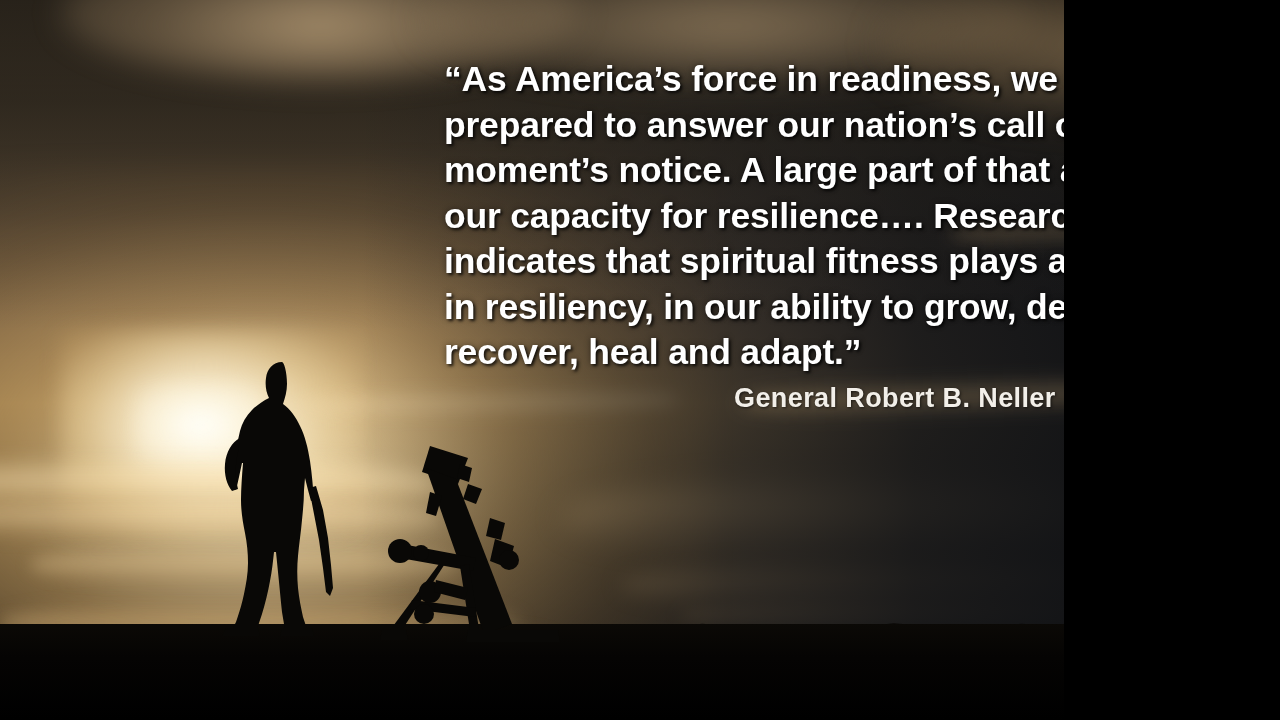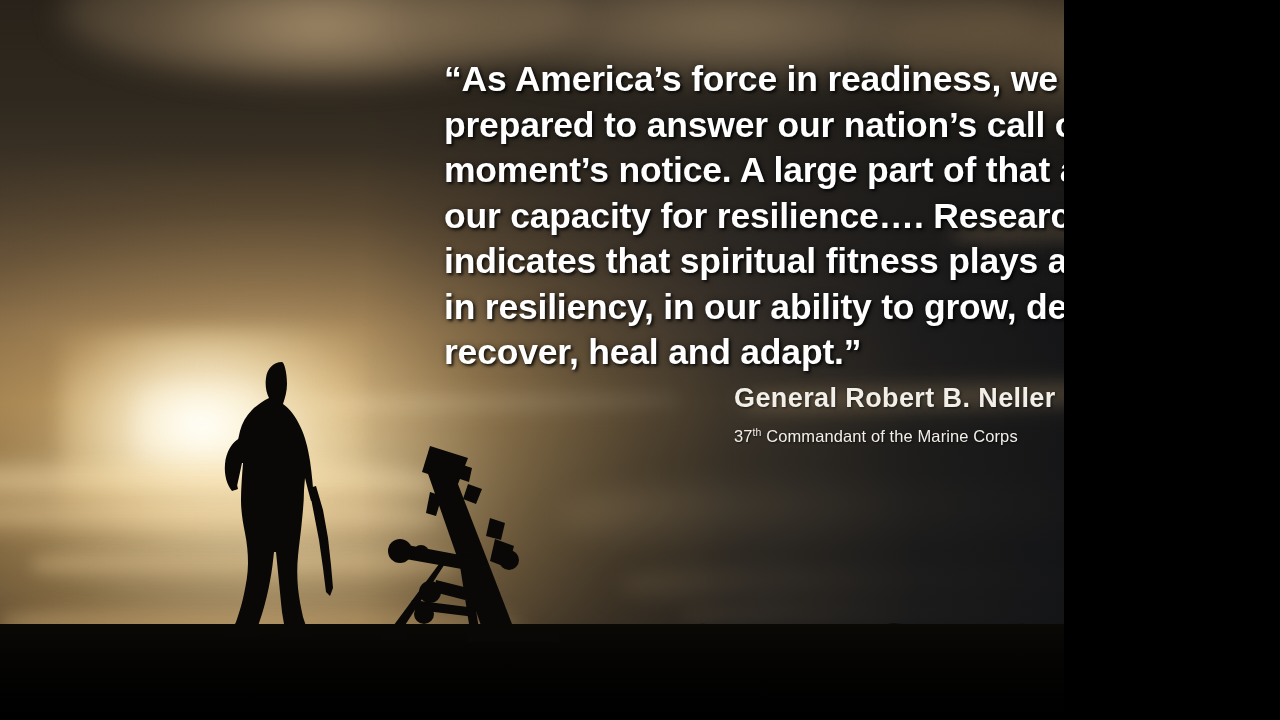--- a/index.html
+++ b/index.html
@@ -372,16 +372,15 @@
 
     <path class="sil-fill" d="M96,190 L186,190 L188,202 L94,202 Z"></path>
 
     <path class="sil-fill" d="M10,190 L34,190 L36,200 L8,200 Z"></path>
   </svg>
 
   <div class="quote">“As America’s force in readiness, we must be prepared to answer our nation’s call on a moment’s notice.  A large part of that ability is our capacity for resilience…. Research indicates that spiritual fitness plays a key role in resiliency, in our ability to grow, develop, recover, heal and adapt.”</div>
 
   <div class="attribution">
     <div class="attr-name">General Robert B. Neller</div>
-    <div class="attr-line attr-rank-row"><span>37</span><sup>th</sup><span> Commandant of the Marine Corps</span></div>
   </div>
 
 </div>
 
 </body></html>

